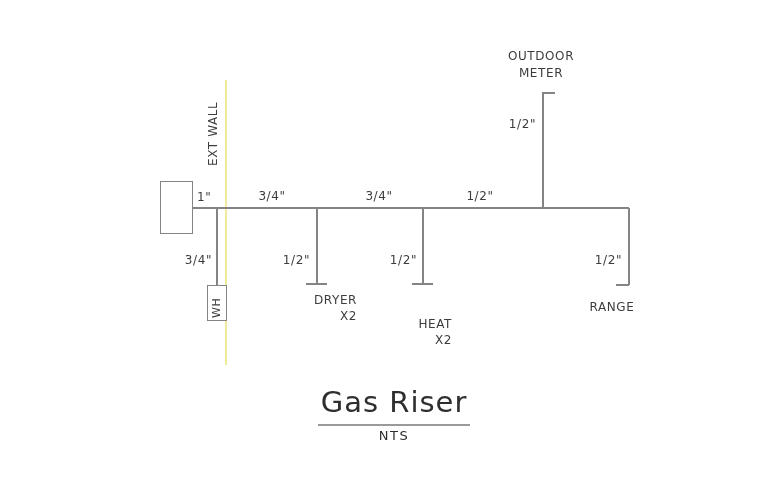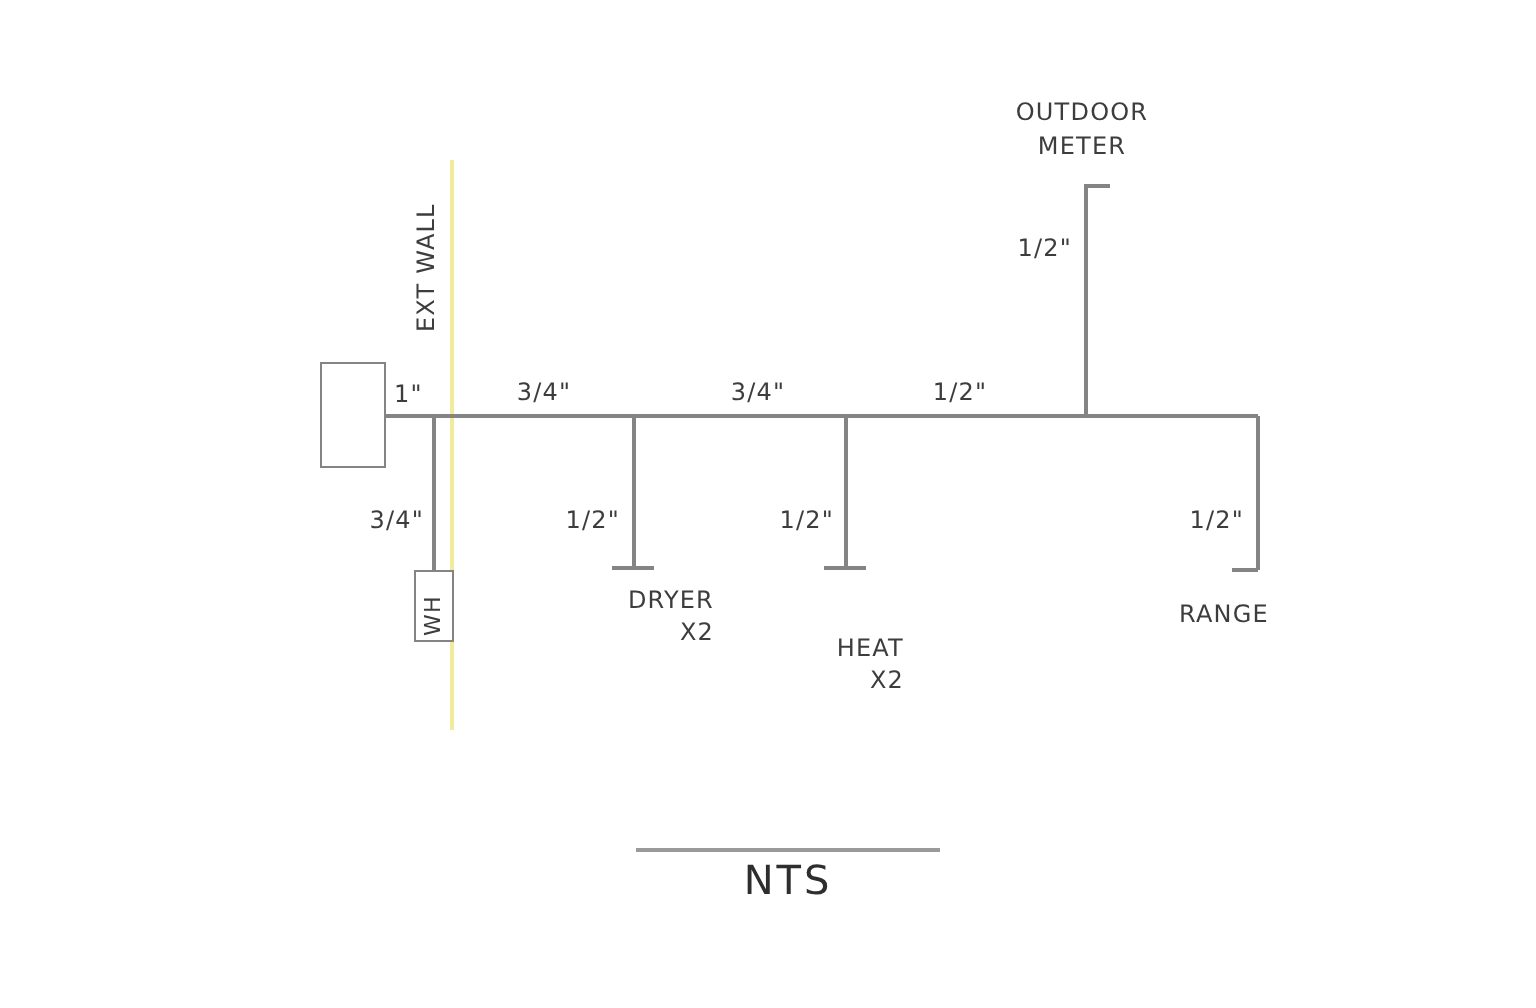--- a/index.html
+++ b/index.html
@@ -20,21 +20,21 @@
   .two-line { line-height:16px;text-align:right; }
   .vtext {
     position:absolute; color:var(--text,#3d3d3d); font-size:12px; letter-spacing:0.6px;
     writing-mode:vertical-rl; transform:rotate(180deg); white-space:nowrap;
   }
   .title {
     position:absolute; color:#2e2e2e; font-size:29px; letter-spacing:1px;
     text-align:center; line-height:32px;
   }
   .nts {
-    position:absolute; color:#2e2e2e; font-size:20px; letter-spacing:1.5px;
+    position:absolute; color:#2e2e2e; font-size:13px; letter-spacing:1.5px;
     text-align:center;
   }
   .rule { position:absolute; background:#9a9a9a; }
 </style>
 </head>
 <body>
 
 <div class="stage">
 
   <div class="wall" style="left:225px; top:80px; width:2px; height:285px;"></div>
@@ -75,16 +75,17 @@
   <div class="lbl center" style="left:501px; top:48px; width:80px; line-height:17px;">
     <div>OUTDOOR</div>
     <div>METER</div>
   </div>
 
   <div class="line" style="left:628px; top:208px; width:1.5px; height:77px;"></div>
   <div class="line" style="left:616px; top:284px; width:13px; height:1.5px;"></div>
   <div class="lbl right" style="left:582px; top:253px; width:40px;">1/2"</div>
   <div class="lbl center" style="left:572px; top:300px; width:80px;">RANGE</div>
 
+  <div class="title" style="left:294px; top:386px; width:200px;">Gas Riser</div>
   <div class="rule" style="left:318px; top:424px; width:152px; height:1.5px;"></div>
   <div class="nts" style="left:294px; top:428px; width:200px;">NTS</div>
 
 </div>
 
 </body></html>

